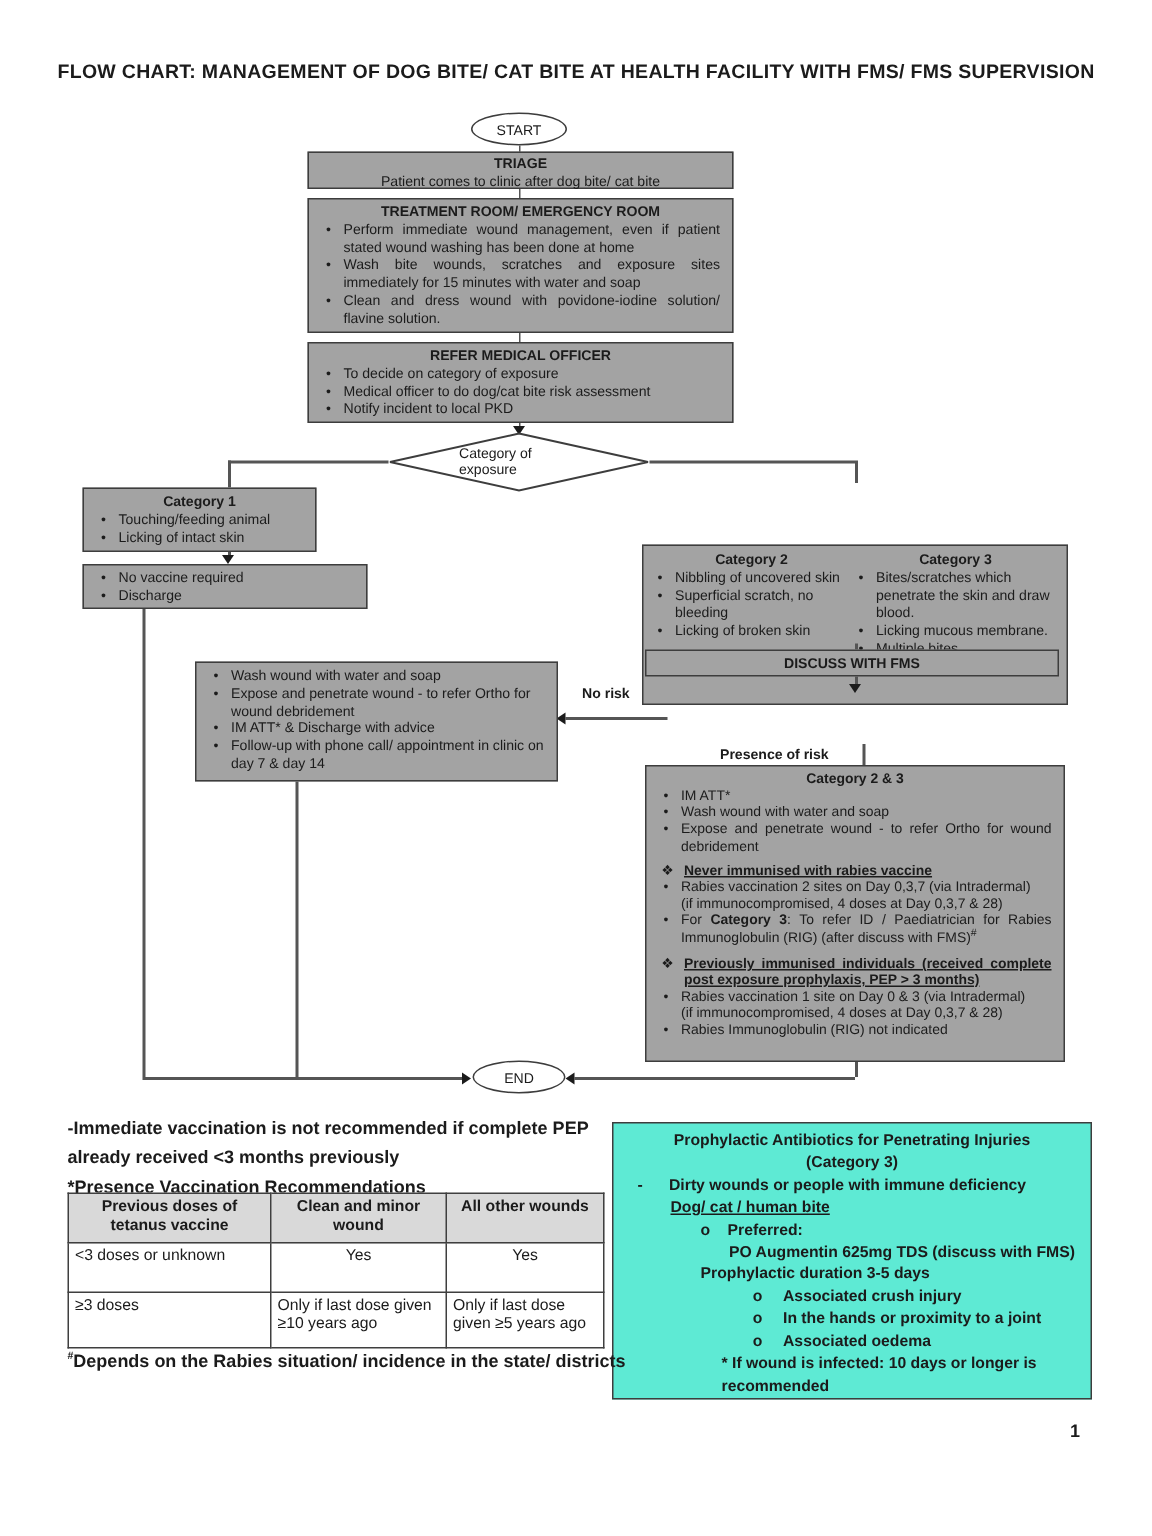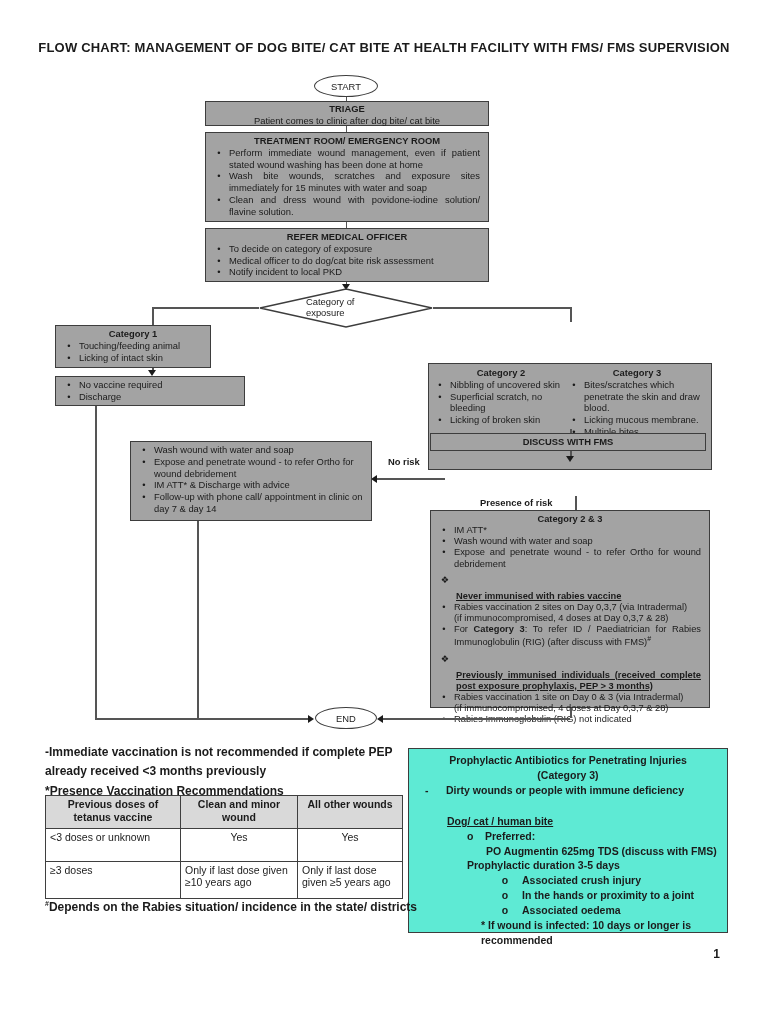--- a/index.html
+++ b/index.html
@@ -13,21 +13,21 @@
         display:flex;align-items:center;justify-content:center;font-size:9.4px;background:#fff;}
   .bt{font-weight:bold;text-align:center;}
   .ct{text-align:center;}
   .pad{padding:2px 8px 2px 8px;}
   .li{display:flex;gap:5px;}
   .bu{flex:0 0 10px;text-align:center;}
   .dbu{flex:0 0 12px;text-align:center;}
   .tx{flex:1;min-width:0;}
   .just{text-align:justify;}
   .blk{display:block;}
-  .u{text-decoration:underline;margin-top:16px;}
+  .u{text-decoration:underline;}
   .hd{font-weight:bold;}
   .sp{height:5px;}
   .vl{position:absolute;width:1.5px;background:#555;}
   .hl{position:absolute;height:1.5px;background:#555;}
   .ar-d{position:absolute;width:0;height:0;border-left:4px solid transparent;
         border-right:4px solid transparent;border-top:6px solid #1b1b1b;}
   .ar-l{position:absolute;width:0;height:0;border-top:4px solid transparent;
         border-bottom:4px solid transparent;border-right:6px solid #1b1b1b;}
   .ar-r{position:absolute;width:0;height:0;border-top:4px solid transparent;
         border-bottom:4px solid transparent;border-left:6px solid #1b1b1b;}

